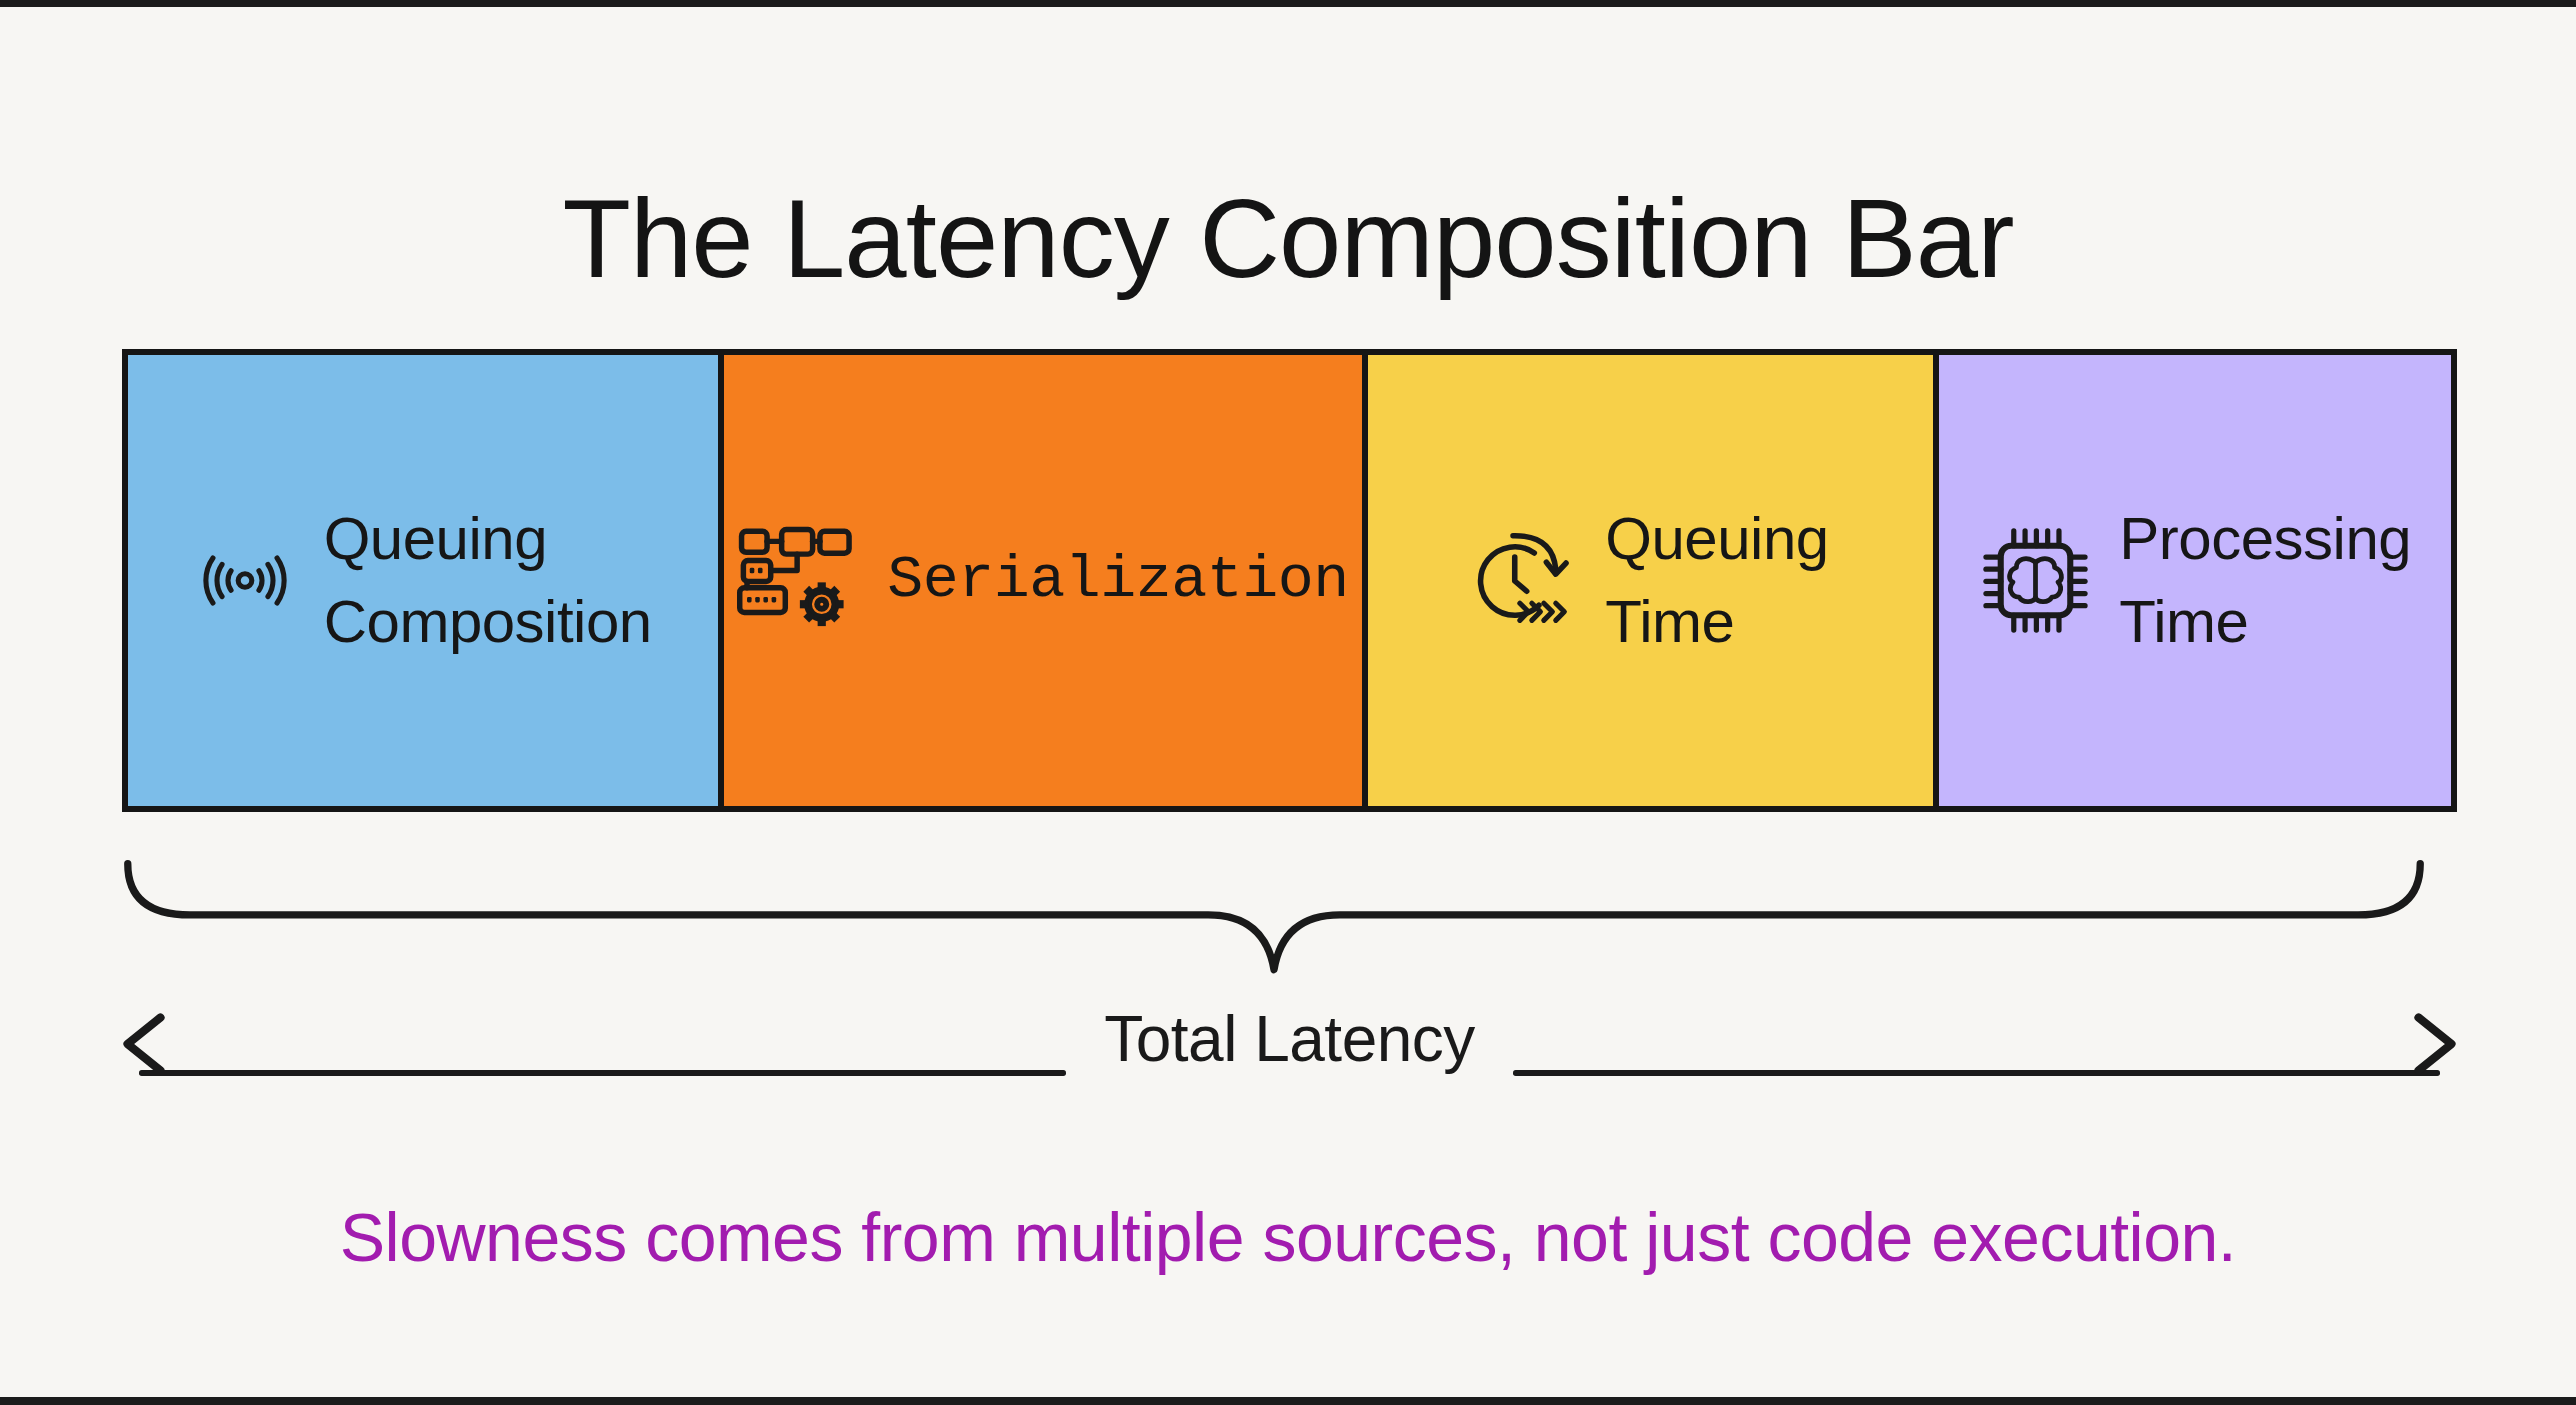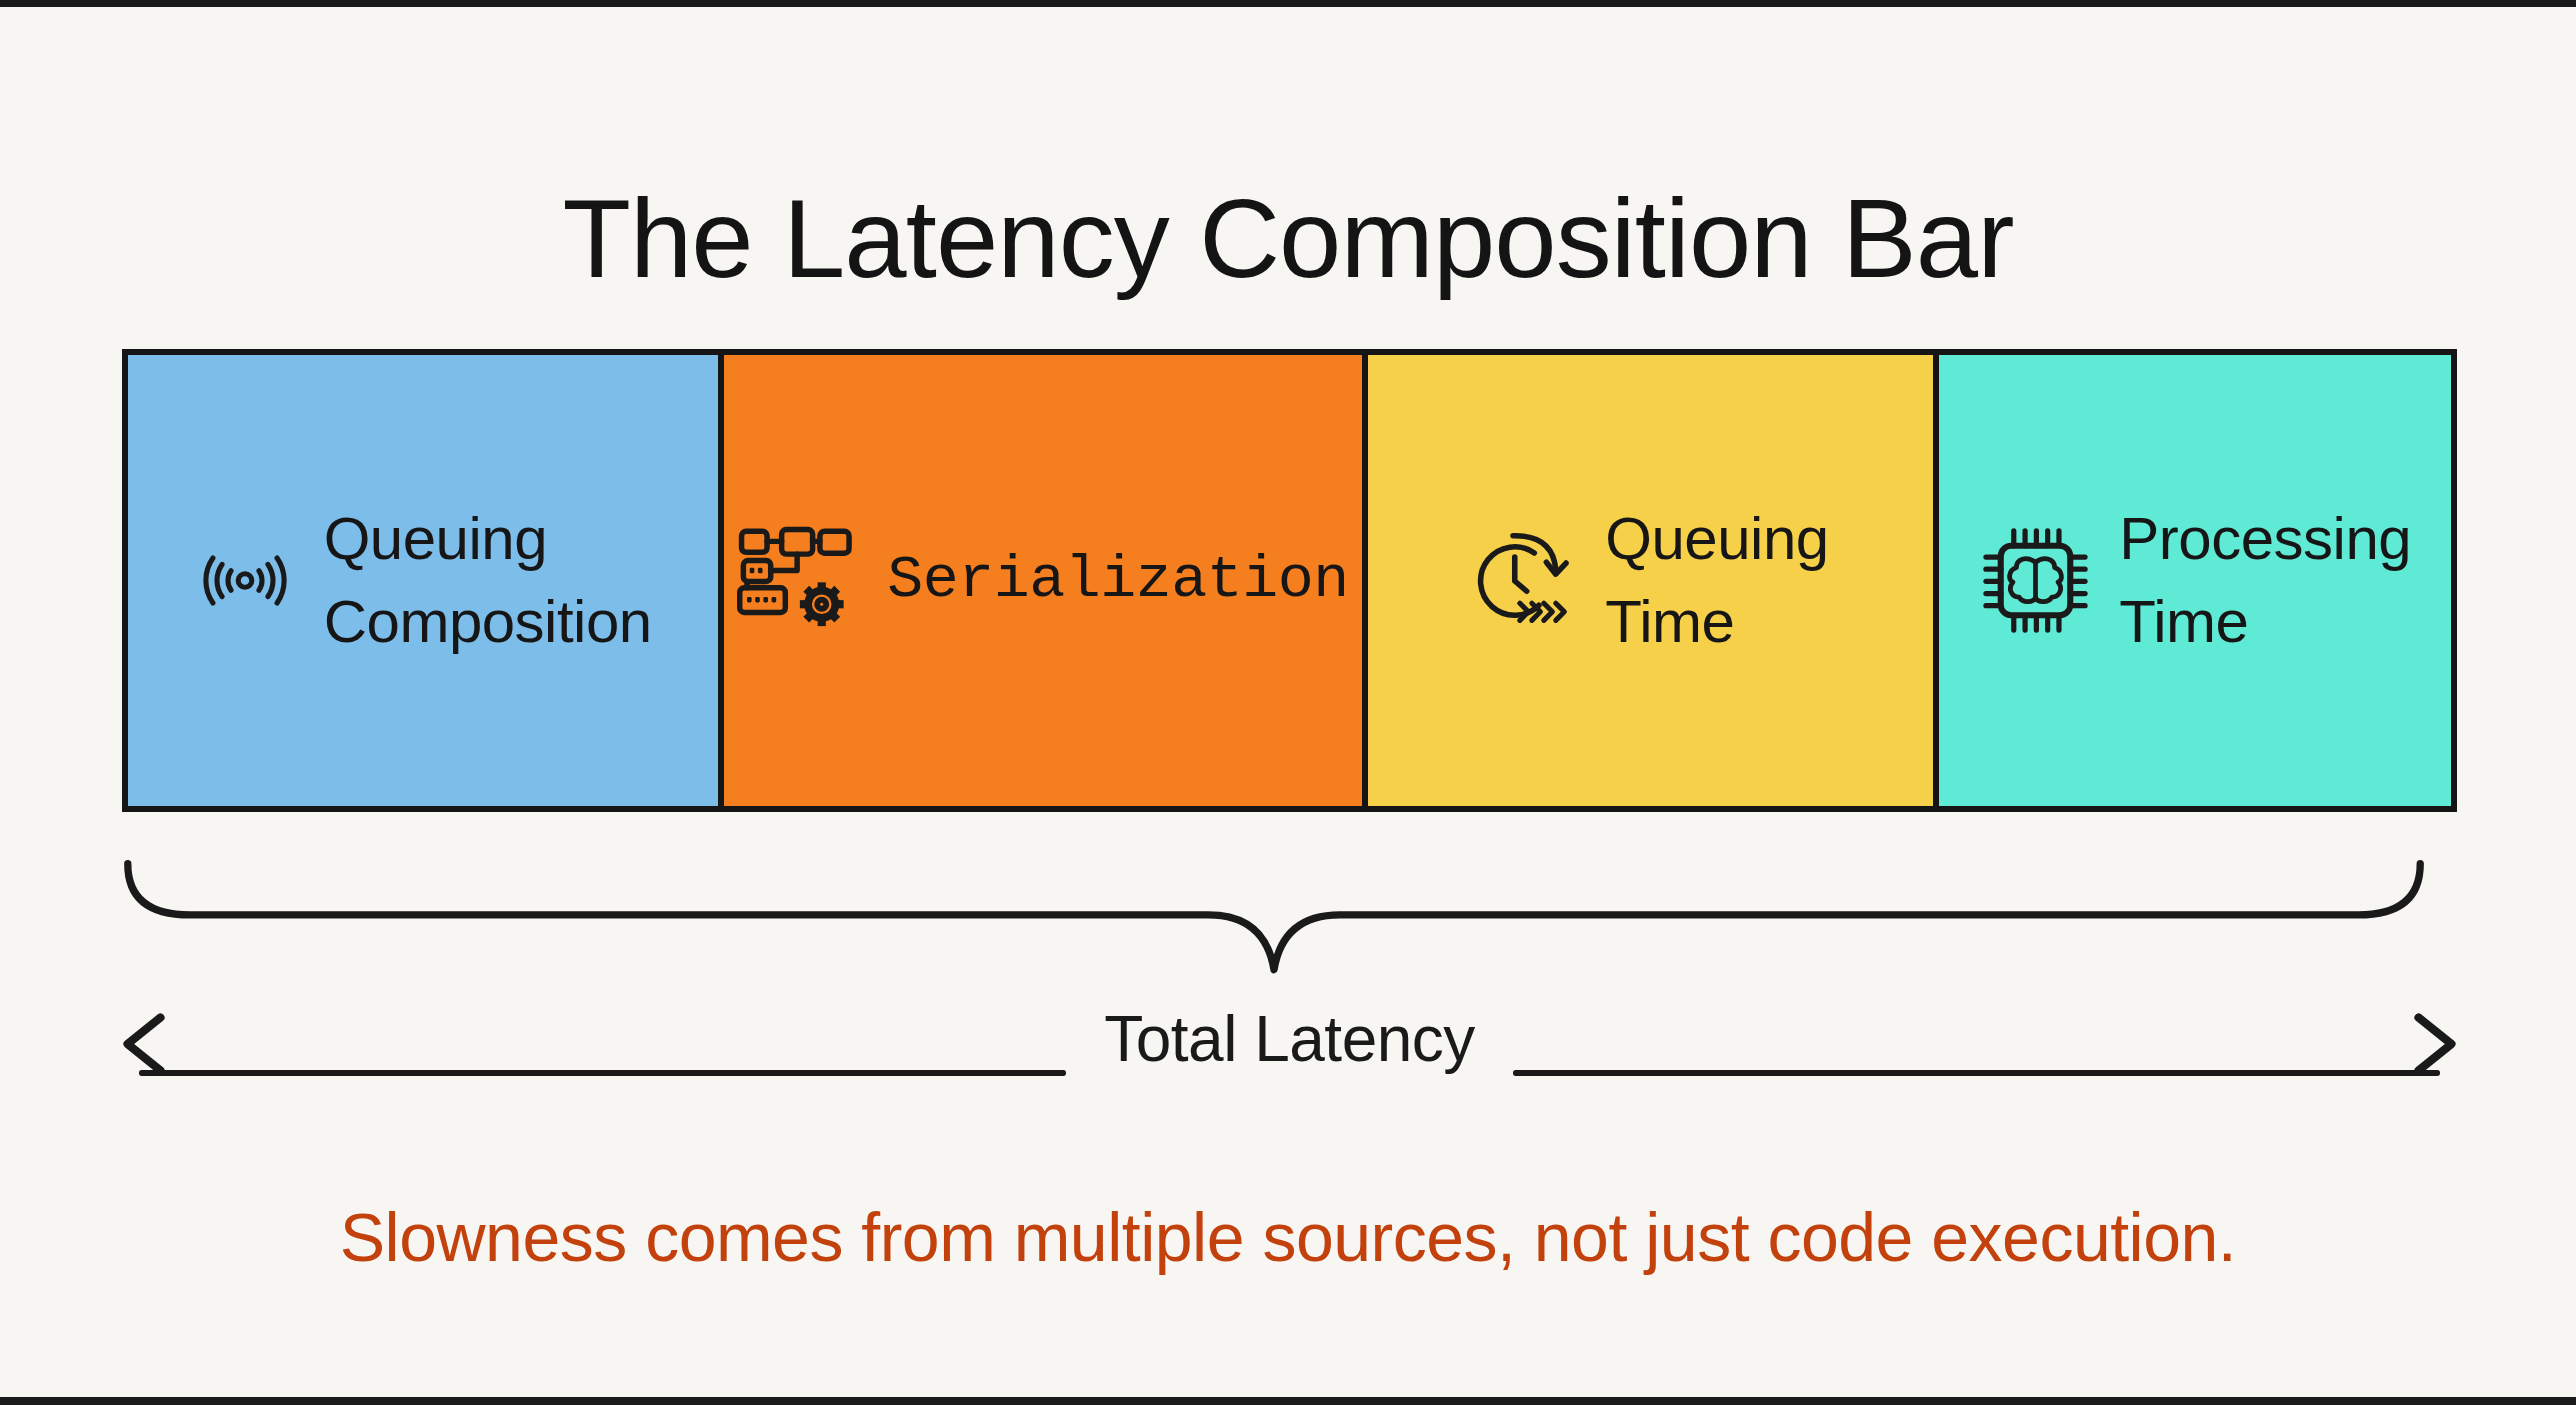--- a/index.html
+++ b/index.html
@@ -51,21 +51,21 @@
   .overlap-l{margin-left:-27.4px;}
   .overlap-r{margin-right:-27.4px;}
   .total-label{
     flex:0 0 auto;padding:0 38px;font-size:64px;font-weight:500;
     color:#1A1A1A;letter-spacing:-0.5px;white-space:nowrap;
   }
 
   .caption{
     position:absolute;top:1197px;left:0;width:100%;
     text-align:center;font-size:68px;line-height:1.2;font-weight:400;
-    letter-spacing:-0.5px;color:#c2410c;
+    letter-spacing:-0.5px;color:#a21caf;
   }
 
   svg .ink{stroke:#1A1A1A;fill:none;stroke-width:6;stroke-linecap:round;stroke-linejoin:round;}
 </style>
 </head>
 <body>
 
 <div class="canvas">
 
   <div class="edge-strip top"></div>
@@ -140,21 +140,21 @@
           <path d="M 84 88 L 94 98 L 84 108"></path>
           <path d="M 98 88 L 108 98 L 98 108"></path>
         </g>
       </svg>
       <div class="seg-label">
         <span>Queuing</span>
         <span>Time</span>
       </div>
     </div>
 
-    <div class="segment seg-green" style="background-color: #5eead4;">
+    <div class="segment seg-green" style="background-color: #c4b5fd;">
       <svg class="seg-icon" width="113" height="113" viewBox="0 0 130 130">
         <rect class="ink" style="stroke-width:7" x="25" y="25" width="80" height="80" rx="12"></rect>
         <g class="ink" style="stroke-width:6">
           <path d="M 40 8 V 25"></path>
             <path d="M 53 8 V 25"></path>
             <path d="M 66 8 V 25"></path>
             <path d="M 79 8 V 25"></path>
             <path d="M 92 8 V 25"></path>
           <path d="M 40 105 V 122"></path>
             <path d="M 53 105 V 122"></path>

